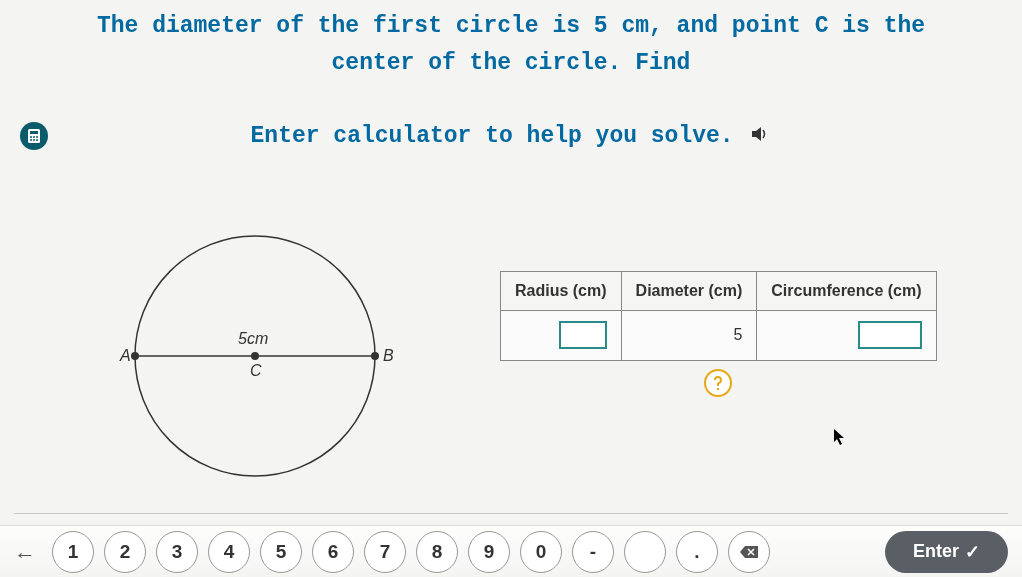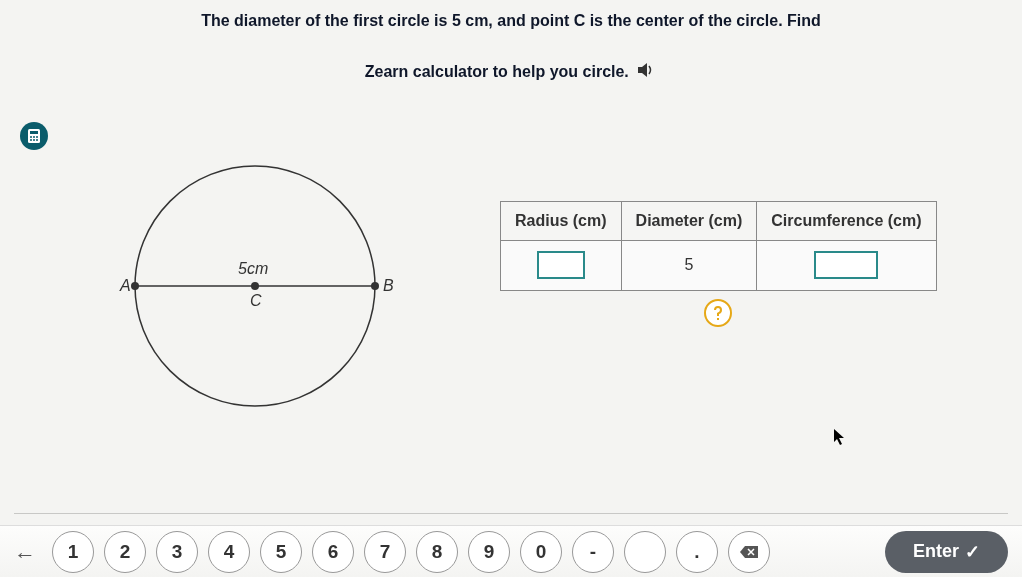--- a/index.html
+++ b/index.html
@@ -8,24 +8,25 @@
       background: #f4f4f2;
       width: 1022px;
       height: 577px;
       overflow: hidden;
       position: relative;
       color: #333;
     }
     .question {
       text-align: center;
       padding: 8px 90px 0 90px;
-      font-size: 16px;
+      font-size: 23px;
       font-weight: 700;
       line-height: 1.6;
-      color: #0f172a;
+      color: #0369a1;
+      font-family: Liberation Mono, monospace;
     }
     .audio-icon {
       display: inline-block;
       vertical-align: middle;
       margin-left: 4px;
       cursor: pointer;
     }
     .calc-badge {
       position: absolute;
       left: 20px;
@@ -55,21 +56,21 @@
       margin-left: 80px;
       margin-top: 55px;
     }
     table {
       border-collapse: collapse;
       background: #fafafa;
     }
     th, td {
       border: 1.5px solid #888;
       padding: 10px 14px;
-      text-align: center;
+      text-align: right;
       font-size: 16px;
     }
     th {
       font-weight: 700;
       background: #f5f5f3;
     }
     td { height: 50px; }
     .input-box {
       display: inline-block;
       width: 48px;
@@ -160,21 +161,21 @@
       bottom: 63px;
       border-top: 1px solid #c8c8c6;
     }
   </style>
 </head>
 <body>
 
 <div class="question">
   <span>The diameter of the first circle is 5 cm, and point C is the center of the circle. Find</span><br>
   <br>
-  <span>Zearn calculator to help you circle.</span>
+  <span>Enter calculator to help you solve.</span>
   <span class="audio-icon">
     <svg width="20" height="16" viewBox="0 0 20 16">
       <path d="M1 5 L1 11 L5 11 L10 15 L10 1 L5 5 Z" fill="#333"></path>
       <path d="M12 4 Q15 8 12 12" stroke="#333" stroke-width="1.5" fill="none"></path>
     </svg>
   </span>
 </div>
 
 <div class="calc-badge">
   <svg width="14" height="16" viewBox="0 0 14 16">

